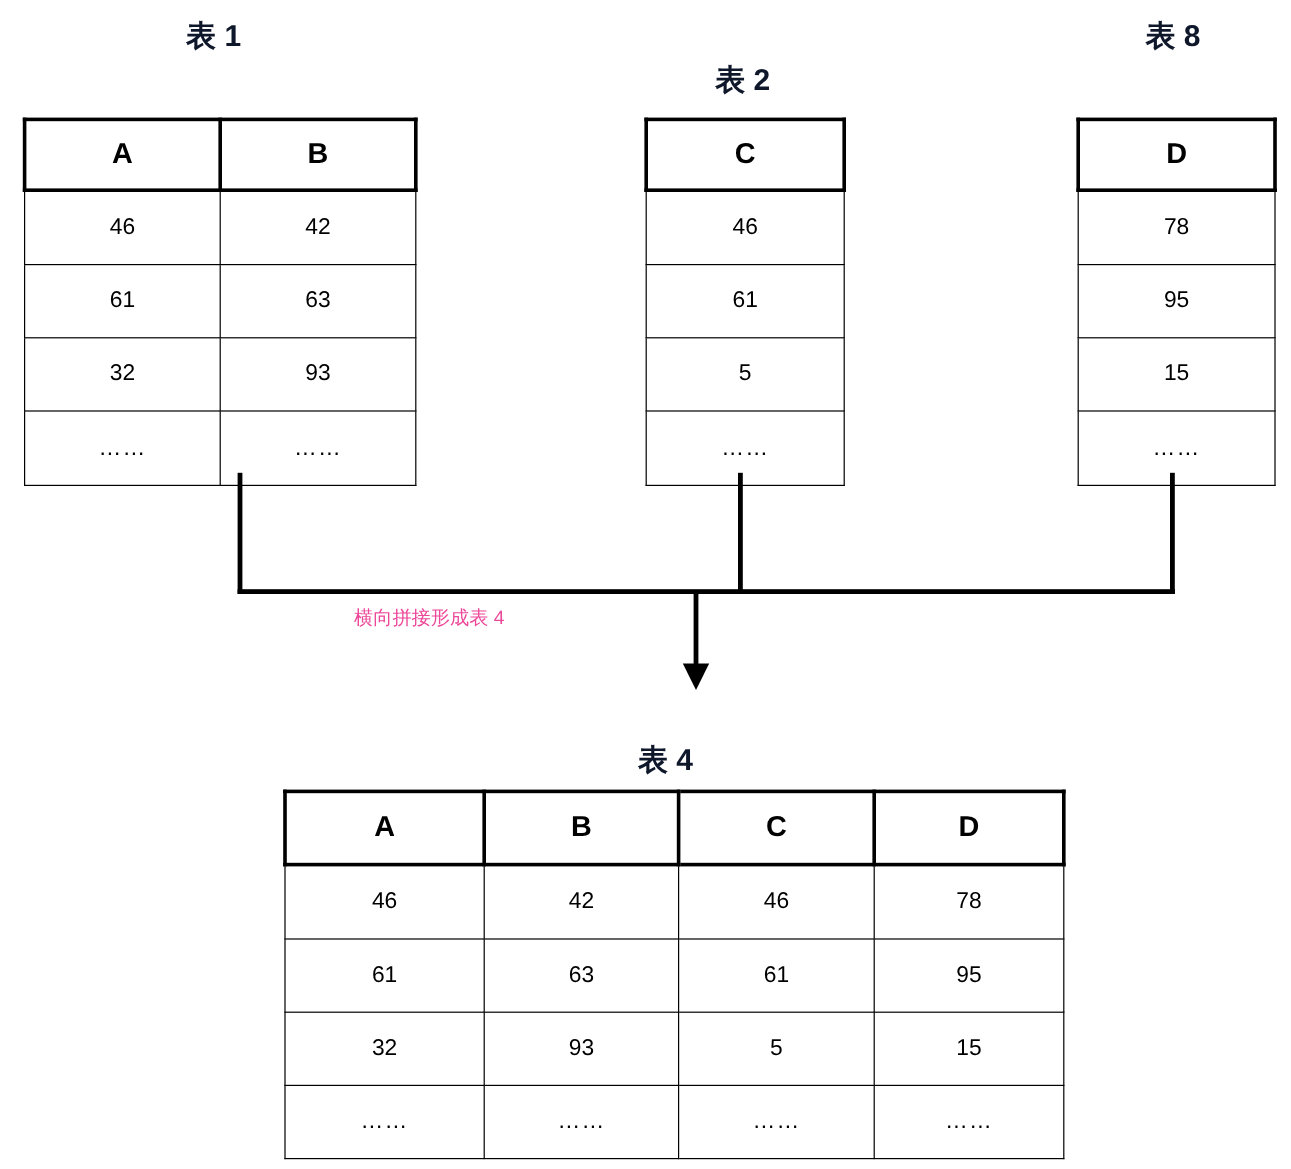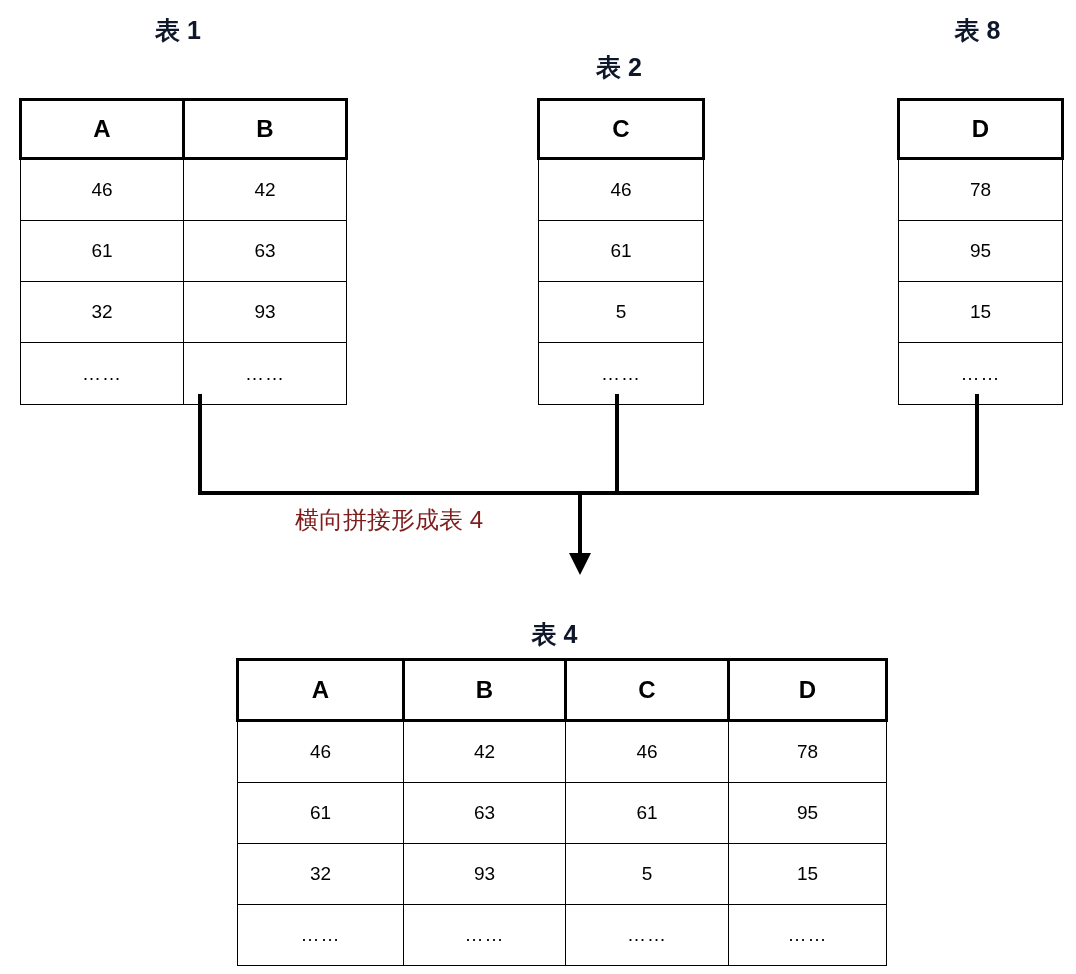--- a/index.html
+++ b/index.html
@@ -67,24 +67,24 @@
     position: absolute;
     width: 0;
     height: 0;
     border-left: 11px solid transparent;
     border-right: 11px solid transparent;
     border-top: 22px solid #000;
   }
 
   .flow-label {
     position: absolute;
-    font-size: 24px;
+    font-size: 16px;
     line-height: 1;
     white-space: nowrap;
-    color: #7f1d1d;
+    color: #ec4899;
   }
 </style>
 </head>
 <body>
 
 <div id="canvas">
 
   <div class="tbl-title" style="left:98px; top:18px; width:160px;">表 1</div>
 
   <table class="tbl" style="left:19px; top:98px; width:320px;">

